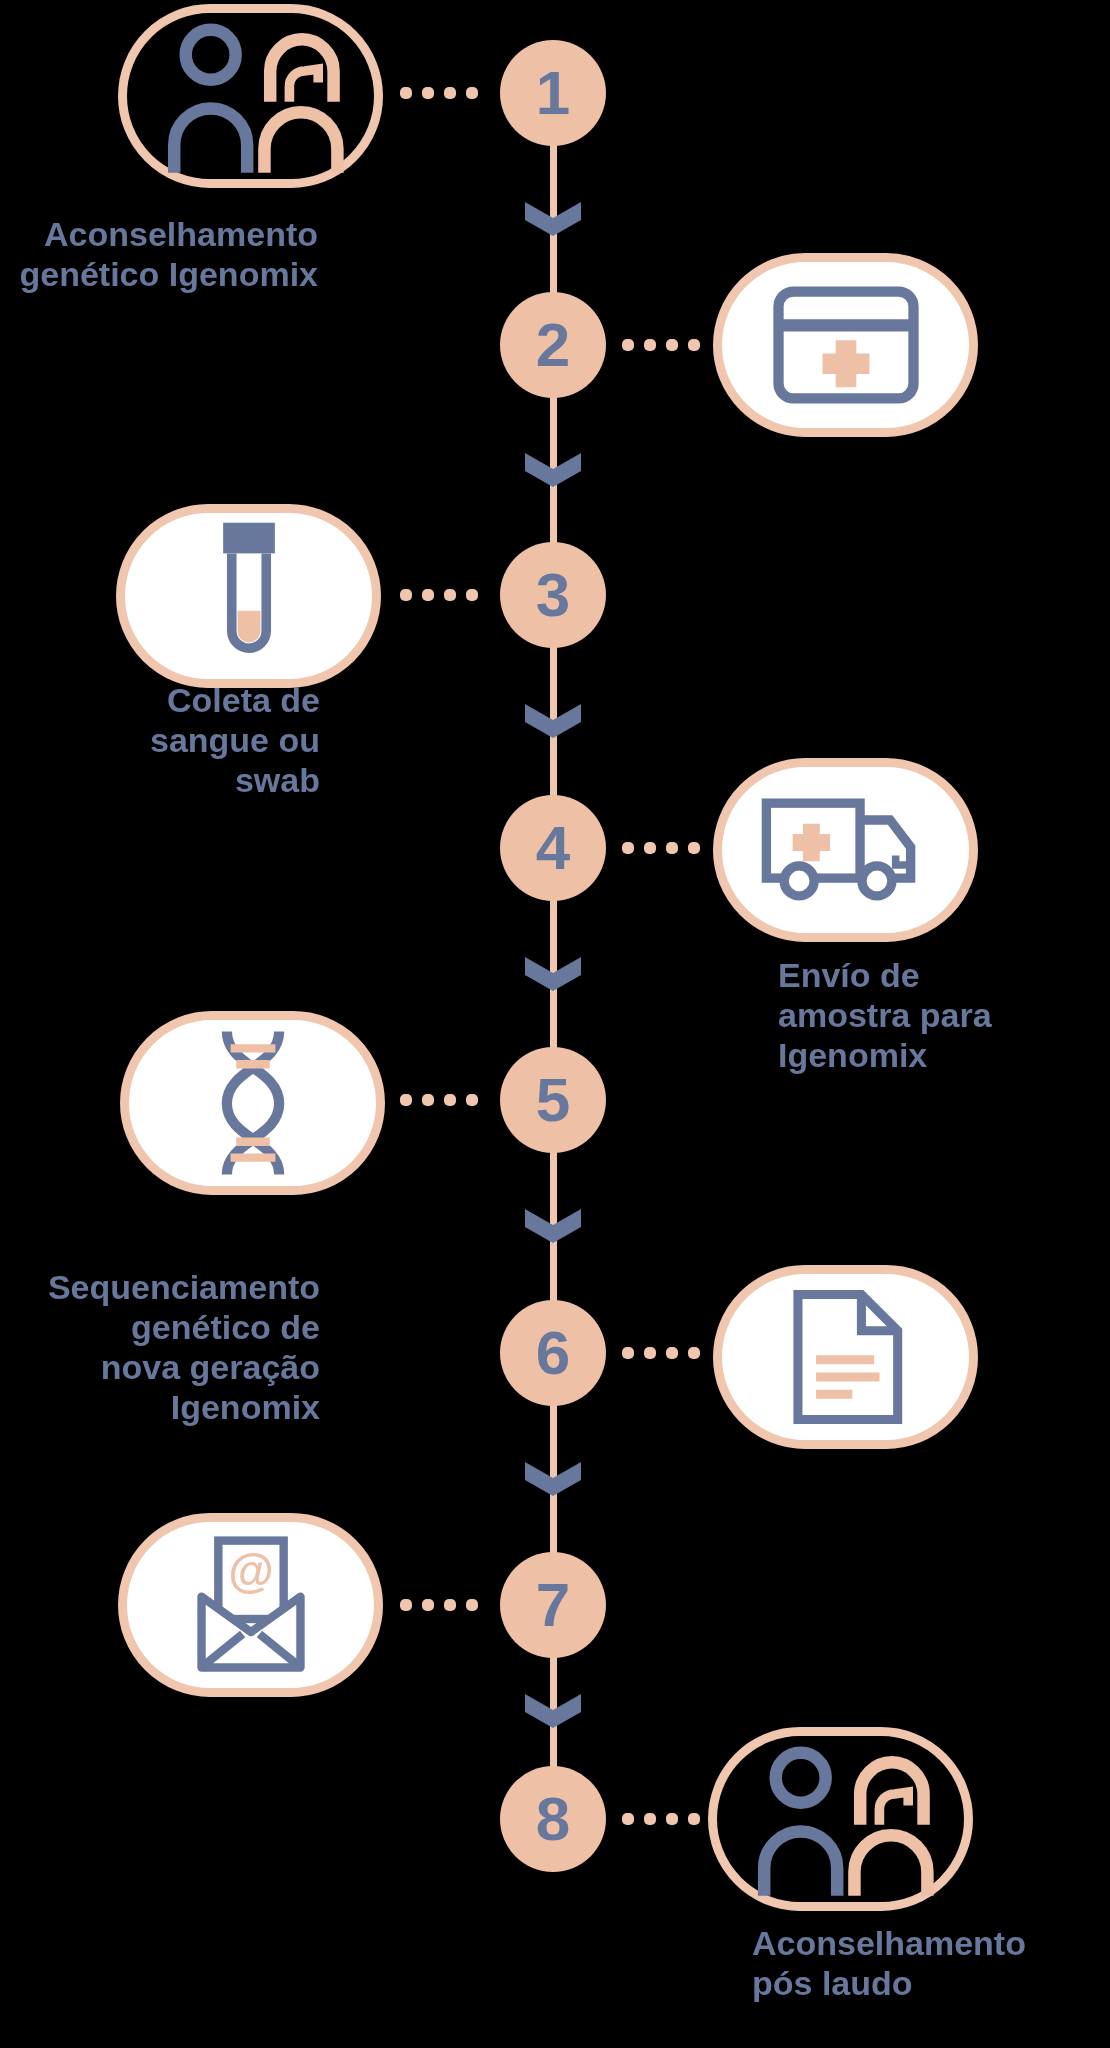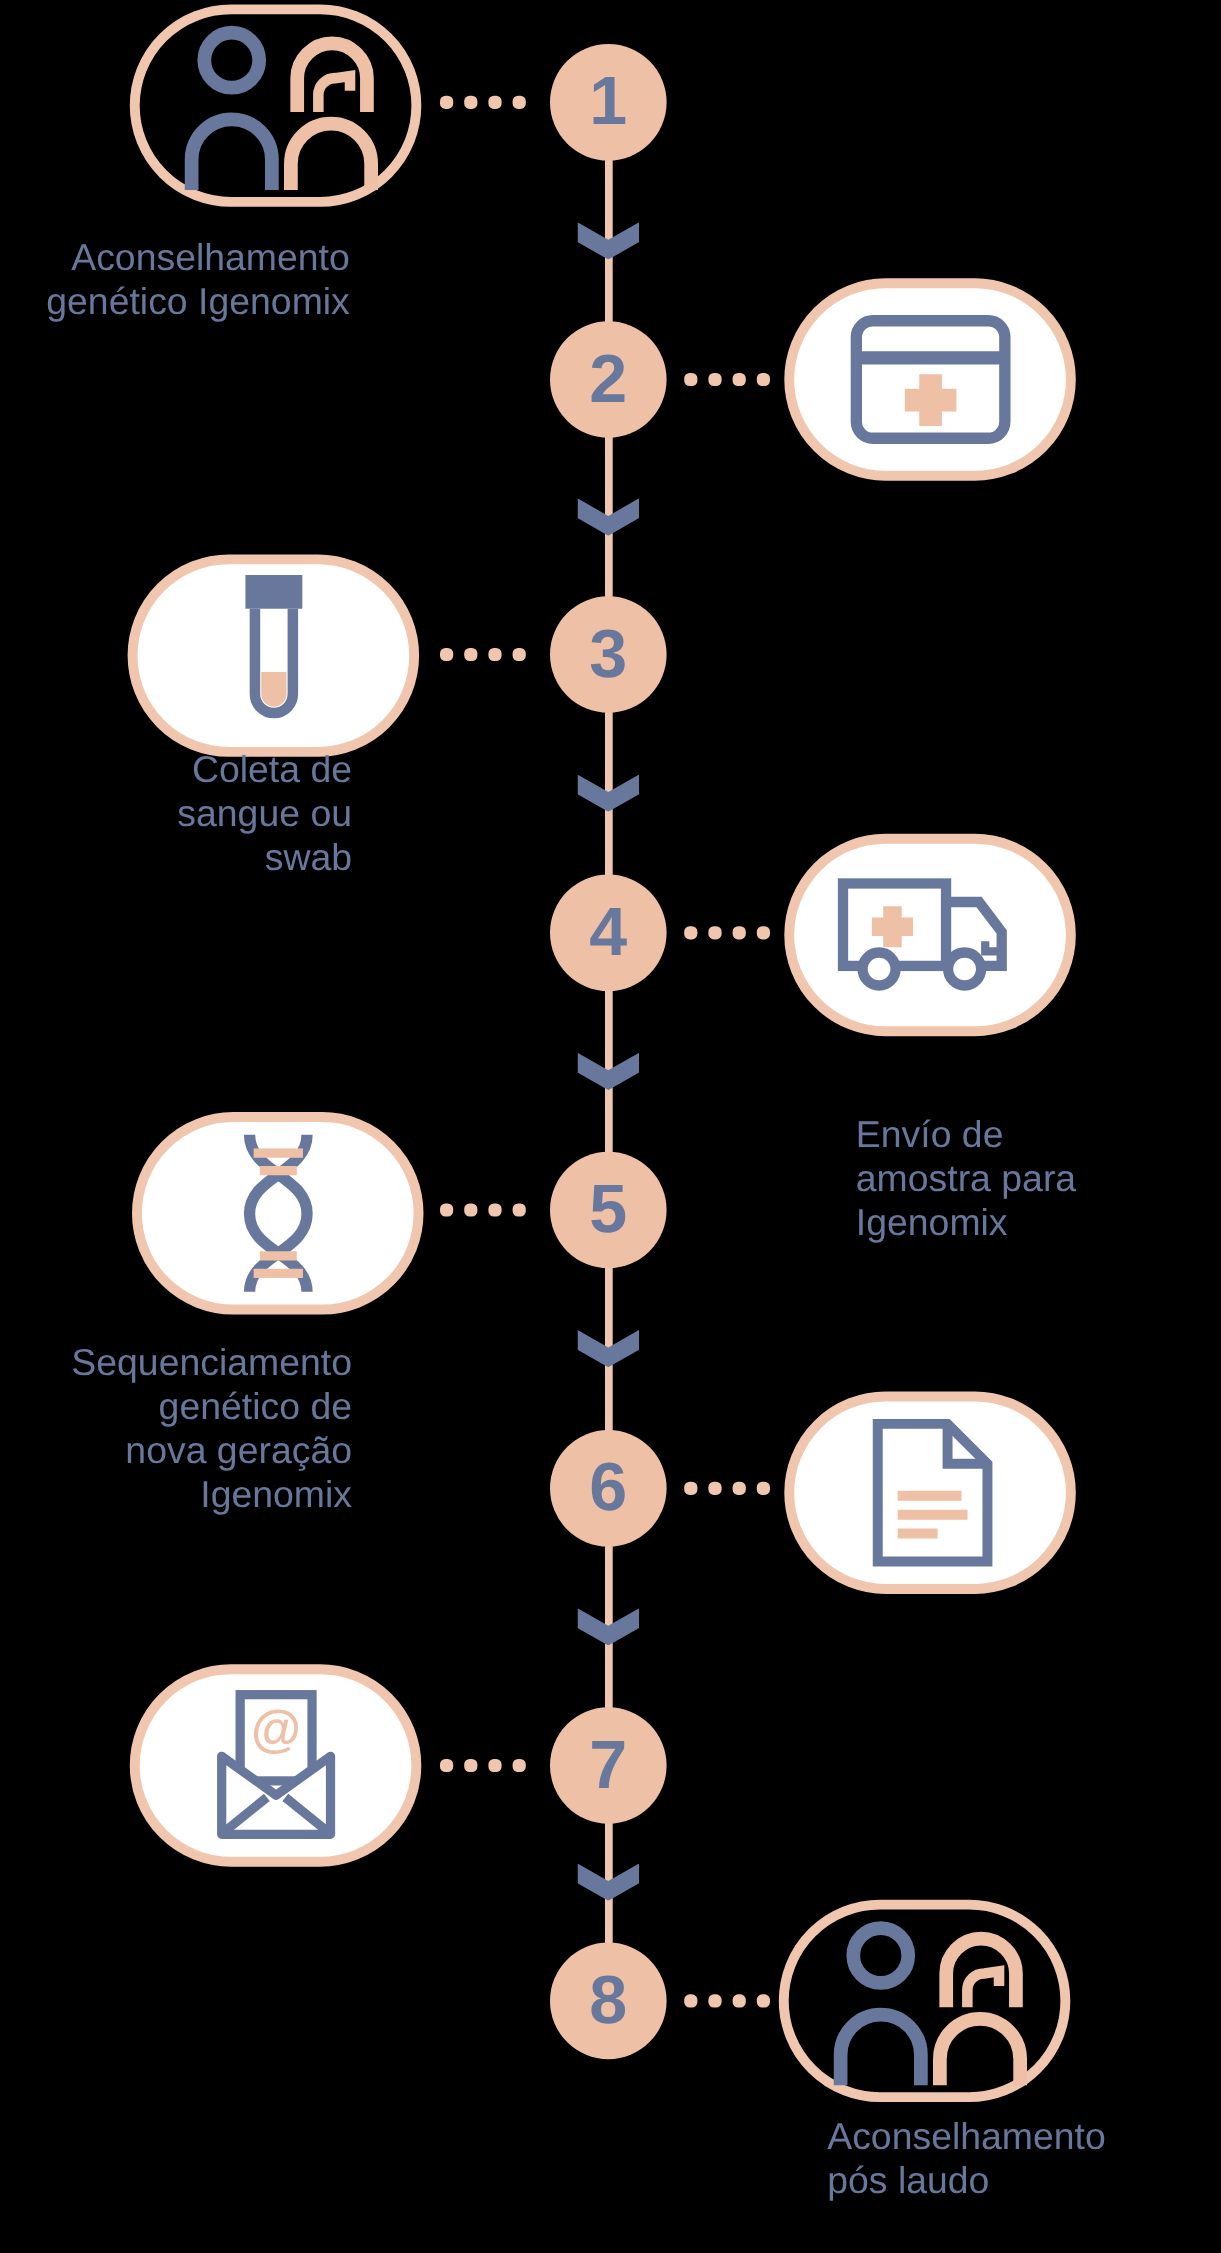--- a/index.html
+++ b/index.html
@@ -8,21 +8,21 @@
   .spine{position:absolute;left:550px;top:93px;width:7px;height:1726px;background:#f0c6ae;z-index:1;}
   .chev{position:absolute;left:525px;z-index:2;}
   .numcircle{position:absolute;left:500px;width:106px;height:106px;border-radius:50%;
              background:#eec0a6;z-index:3;display:flex;align-items:center;justify-content:center;}
   .numcircle span{color:#68789c;font-size:62px;font-weight:bold;line-height:1;}
   .card{position:absolute;width:265px;height:184px;box-sizing:border-box;border:9px solid #f0c6ae;
         border-radius:92px;display:flex;align-items:center;justify-content:center;z-index:2;}
   .card.white{background:#ffffff;}
   .dots{position:absolute;display:flex;gap:10px;z-index:1;}
   .dot{width:12px;height:12px;border-radius:5px;background:#f0c6ae;}
-  .lbl{position:absolute;color:#68789c;font-size:34px;line-height:40px;font-weight:normal;
+  .lbl{position:absolute;color:#68789c;font-size:34px;line-height:40px;font-weight:bold;
        white-space:pre-line;z-index:2;}
   .lbl.r{text-align:right;}
 </style>
 </head>
 <body>
 
 <div class="stage">
 
   <div class="spine"></div>
 
@@ -118,21 +118,21 @@
   </div>
   <div class="dots" style="left:622px;top:842px">
     <i class="dot"></i>
       <i class="dot"></i>
       <i class="dot"></i>
       <i class="dot"></i>
   </div>
   <div class="numcircle" style="top:795px">
       <span>4</span>
     </div>
-  <div class="lbl" style="left:778px;top:1012px;width:330px">Envío de
+  <div class="lbl" style="left:778px;top:955px;width:330px">Envío de
 amostra para
 Igenomix</div>
 
   <div class="card white" style="left:120px;top:1011px">
     <svg width="112" height="156" viewBox="0 0 120 165" fill="none">
       <path d="M32 6 c0 37 56 40 56 77 c0 37 -56 40 -56 76" stroke="#68789c" stroke-width="11"></path>
       <path d="M88 6 c0 37 -56 40 -56 77 c0 37 56 40 56 76" stroke="#68789c" stroke-width="11"></path>
       <line x1="36" y1="24" x2="84" y2="24" stroke="#eec0a6" stroke-width="9"></line>
       <line x1="42" y1="41" x2="78" y2="41" stroke="#eec0a6" stroke-width="9"></line>
       <line x1="42" y1="124" x2="78" y2="124" stroke="#eec0a6" stroke-width="9"></line>
@@ -141,21 +141,21 @@
   </div>
   <div class="dots" style="left:400px;top:1094px">
     <i class="dot"></i>
       <i class="dot"></i>
       <i class="dot"></i>
       <i class="dot"></i>
   </div>
   <div class="numcircle" style="top:1047px">
       <span>5</span>
     </div>
-  <div class="lbl r" style="left:10px;top:1219px;width:310px">Sequenciamento
+  <div class="lbl r" style="left:10px;top:1267px;width:310px">Sequenciamento
 genético de
 nova geração
 Igenomix</div>
 
   <div class="card white" style="left:713px;top:1265px">
     <svg width="118" height="136" viewBox="0 0 130 150" fill="none">
       <path d="M12 6 H82 L122 46 V144 H12 Z" stroke="#68789c" stroke-width="10"></path>
       <path d="M82 6 V46 H122" stroke="#68789c" stroke-width="10"></path>
       <line x1="32" y1="78" x2="96" y2="78" stroke="#eec0a6" stroke-width="10"></line>
       <line x1="32" y1="97" x2="102" y2="97" stroke="#eec0a6" stroke-width="10"></line>

